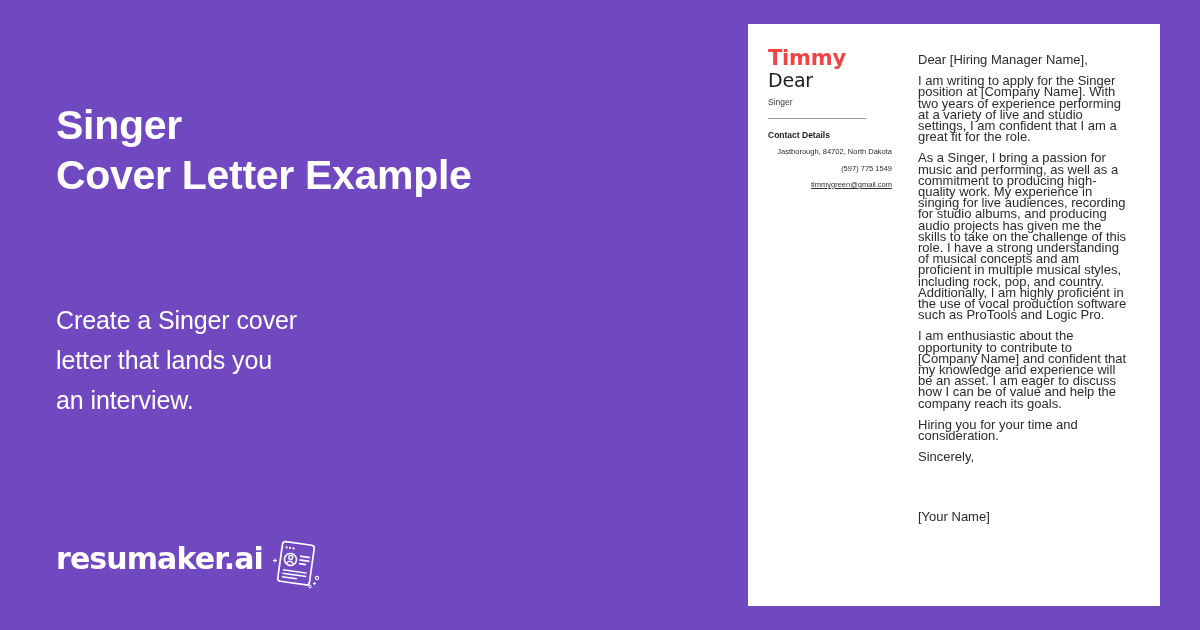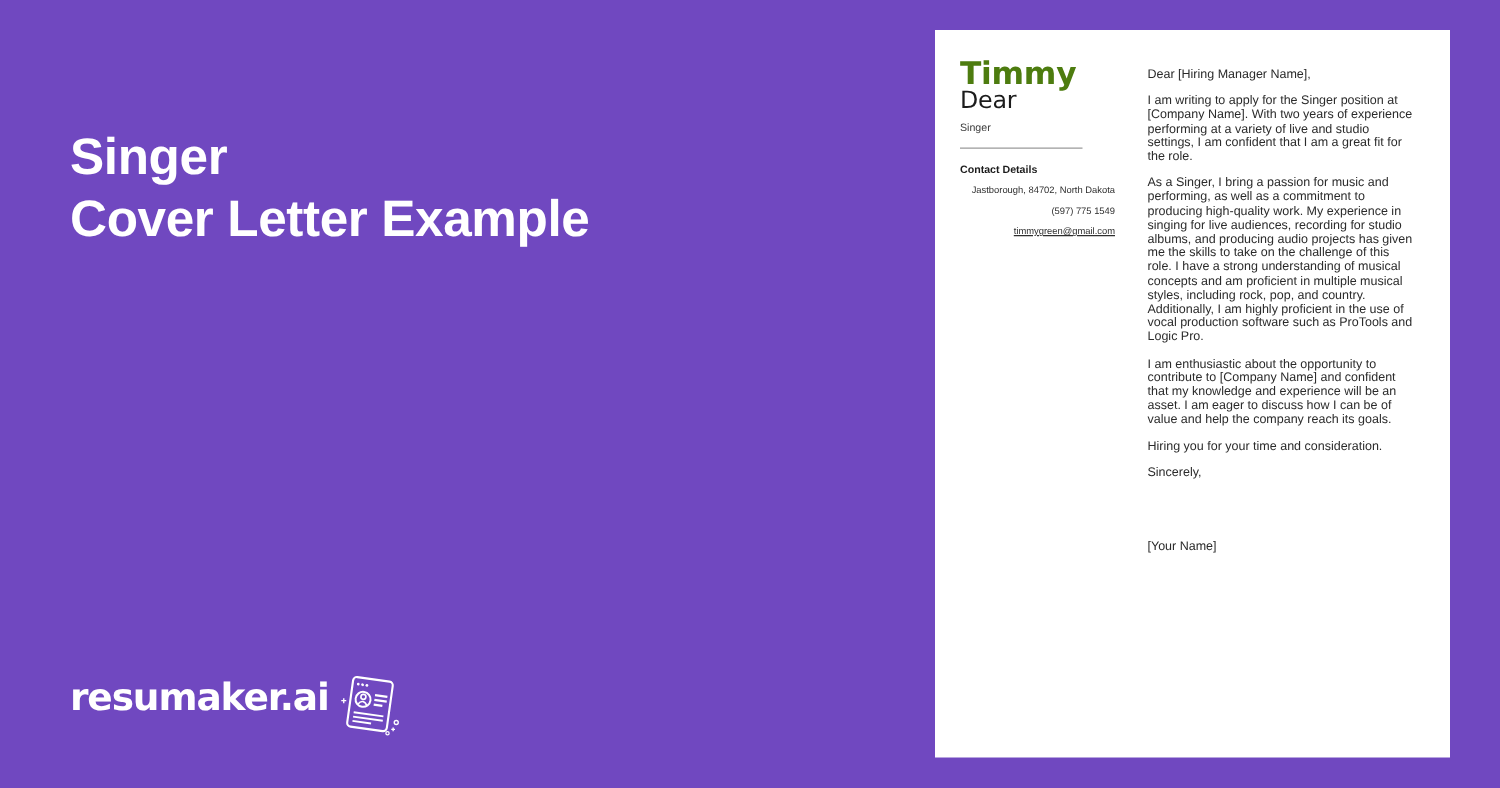--- a/index.html
+++ b/index.html
@@ -92,23 +92,23 @@
   #letter-left {
     position: absolute;
     left: 20px;
     top: 24px;
     width: 124px;
   }
 
   .name-line-1 {
     font-family: "DejaVu Sans", sans-serif;
     font-weight: bold;
-    font-size: 25px;
+    font-size: 21px;
     line-height: 21px;
-    color: #4d7c0f;
+    color: #ef4444;
     letter-spacing: -0.2px;
   }
   .name-line-2 {
     font-family: "DejaVu Sans", sans-serif;
     font-weight: normal;
     font-size: 19px;
     line-height: 22px;
     color: #1c1c1c;
     letter-spacing: -0.2px;
   }
@@ -144,21 +144,21 @@
   }
 
   #letter-body {
     position: absolute;
     left: 170px;
     top: 30px;
     width: 214px;
   }
   #letter-body p {
     margin: 0 0 10px 0;
-    font-size: 10px;
+    font-size: 13px;
     line-height: 11.2px;
     color: #2b2b2b;
     text-align: left;
   }
   #letter-body p:last-child {
     margin-bottom: 0;
     margin-top: 48px;
   }
   .sign-off {
     margin-bottom: 0 !important;
@@ -167,20 +167,23 @@
 </head>
 <body>
 
 <div id="canvas">
 
   <div id="promo">
 
     <div id="headline">Singer
 Cover Letter Example</div>
 
+    <div id="subhead">Create a Singer cover
+letter that lands you
+an interview.</div>
 
     <div id="logo">
       <span id="logo-wordmark">resumaker.ai</span>
       <span id="logo-mark">
         <svg viewBox="0 0 54 52" width="54" height="52" aria-hidden="true">
           <g transform="rotate(8 27 26)">
             <rect x="13" y="6" width="32" height="40" rx="3" ry="3" fill="none" stroke="#ffffff" stroke-width="1.7"></rect>
             <circle cx="17.5" cy="11.5" r="1.1" fill="#ffffff"></circle>
             <circle cx="21" cy="11.5" r="1.1" fill="#ffffff"></circle>
             <circle cx="24.5" cy="11.5" r="1.1" fill="#ffffff"></circle>

